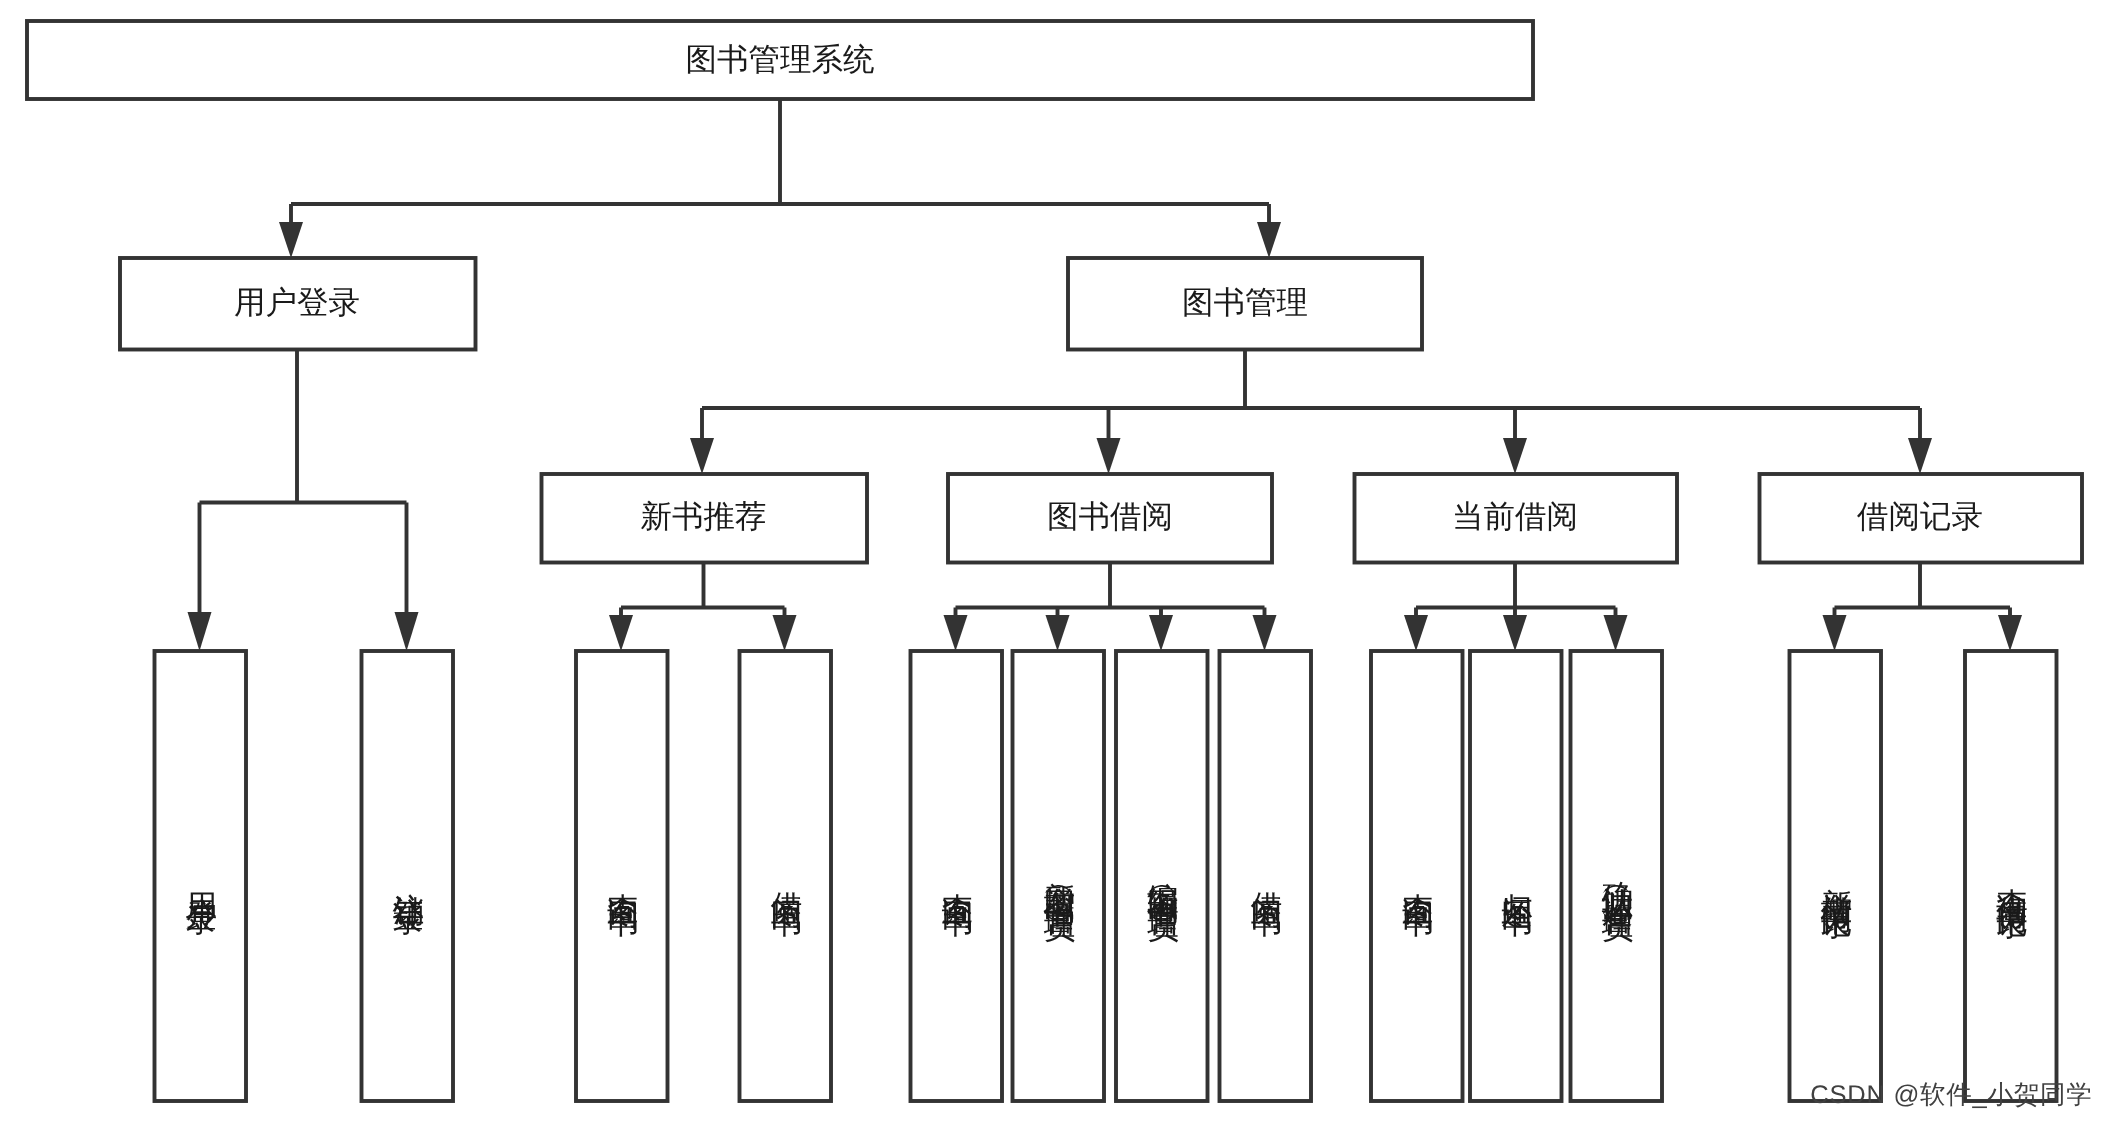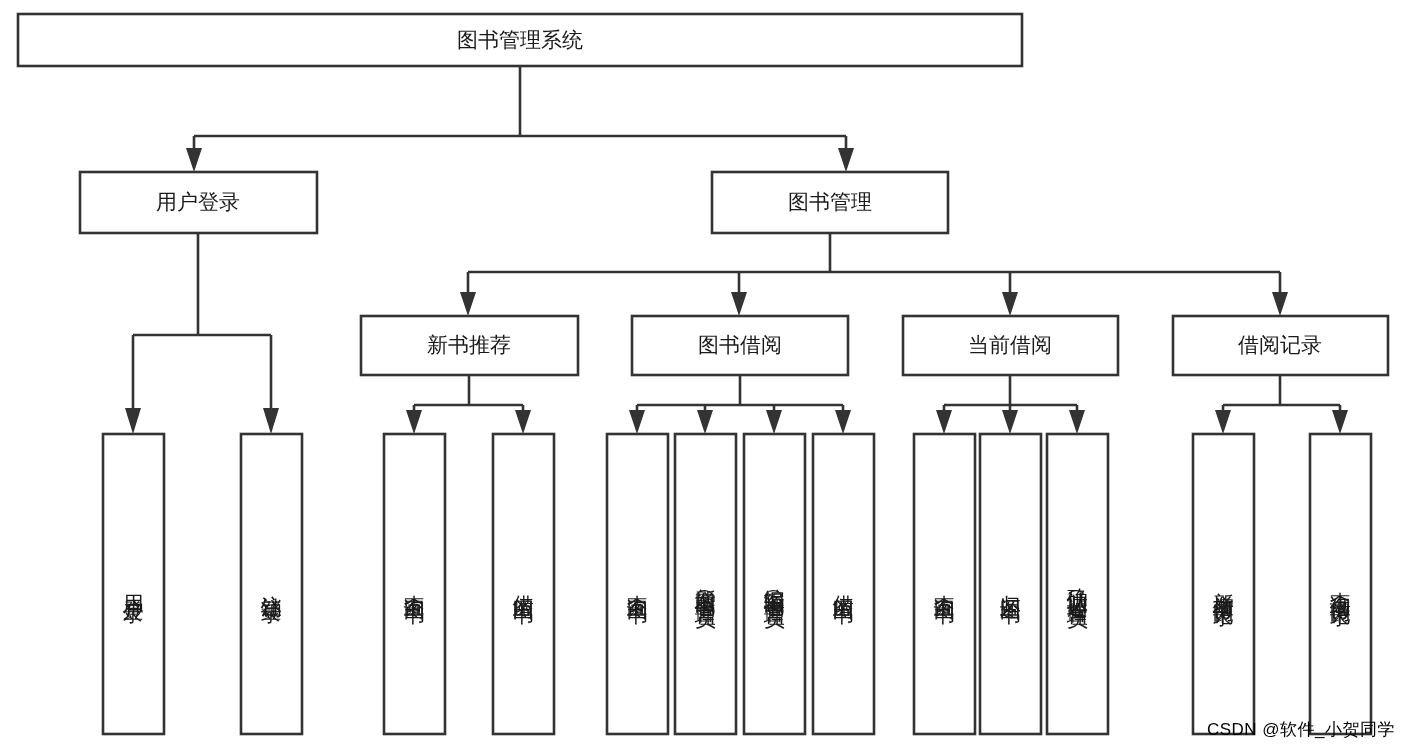--- a/index.html
+++ b/index.html
@@ -62,21 +62,21 @@
     text-align: center;
     white-space: nowrap;
     pointer-events: none;
   }
   .watermark {
     position: absolute;
     right: 10px;
     bottom: 6px;
     font-family: "Liberation Sans", "DejaVu Sans", sans-serif;
     font-size: 17px;
-    color: #000000;
+    color: #404040;
     letter-spacing: 0.5px;
     white-space: nowrap;
   }
 </style>
 </head>
 <body>
 
 <div id="diagram-root">
 
   <svg class="canvas" viewBox="0 0 1405 747" xmlns="http://www.w3.org/2000/svg">

